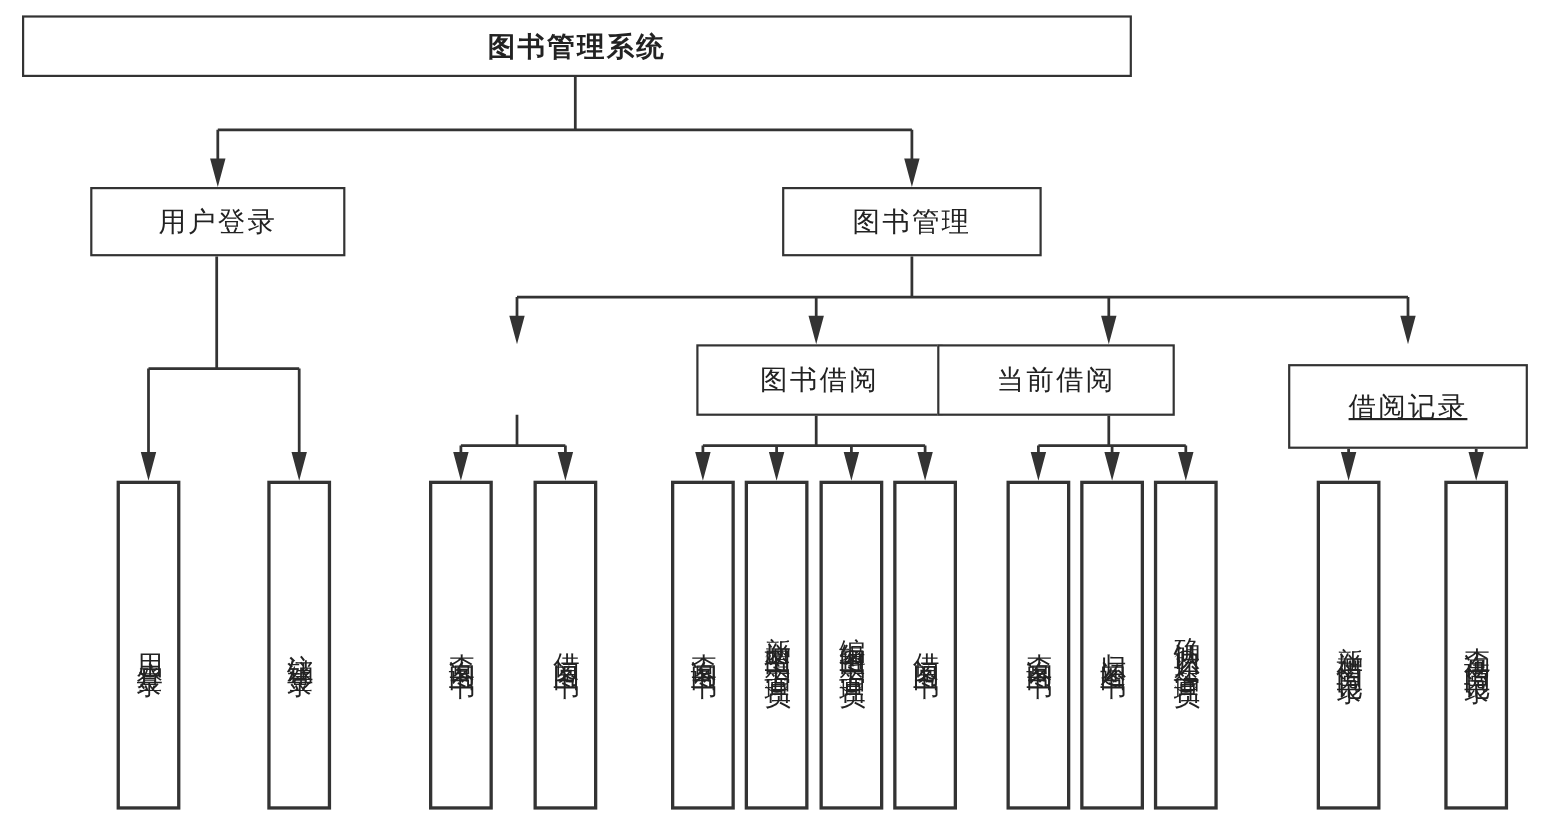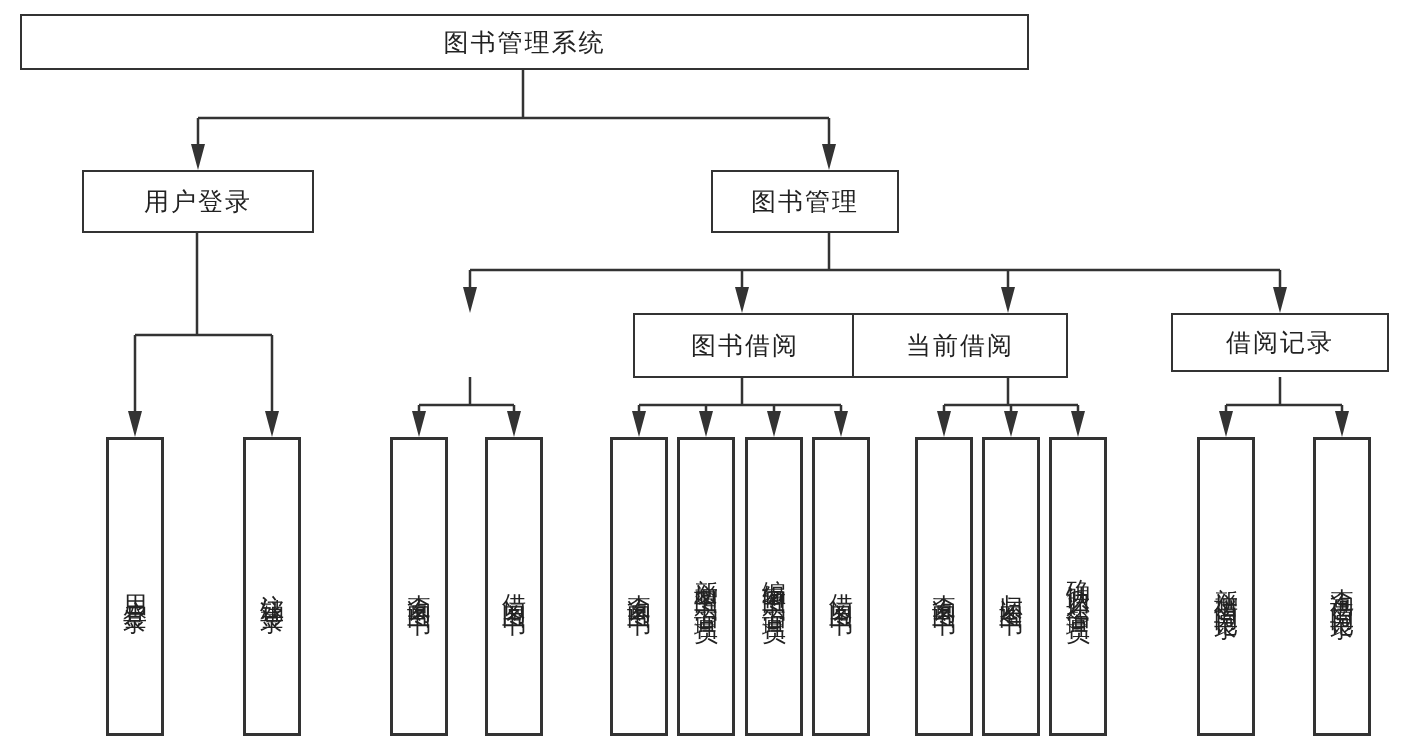--- a/index.html
+++ b/index.html
@@ -22,21 +22,21 @@
     display:flex;align-items:center;justify-content:center;
     color:#222222;
     z-index:2;
   }
   .hbox{
     font-size:25px;
     letter-spacing:2px;
     border-width:2.5px;
     white-space:nowrap;
   }
-  .rootbox{border-width:2.5px;}
+  .rootbox{border-width:2.5px;font-weight:bold;}
   .vbox{
     top:437px;width:58px;height:299px;
     border-width:3px;
     writing-mode:vertical-rl;
     text-orientation:mixed;
     font-size:24px;
     letter-spacing:6px;
     line-height:1;
   }
   #watermark{
@@ -71,25 +71,25 @@
              M632,411 h14 L639,437 z  M699,411 h14 L706,437 z
              M767,411 h14 L774,437 z  M834,411 h14 L841,437 z
              M937,411 h14 L944,437 z  M1004,411 h14 L1011,437 z
              M1071,411 h14 L1078,437 z M1219,411 h14 L1226,437 z
              M1335,411 h14 L1342,437 z"></path>
   </svg>
 
   <div class="box hbox rootbox" style="left:20px;top:14px;width:1009px;height:56px;">图书管理系统</div>
 
   <div class="box hbox" style="left:82px;top:170px;width:232px;height:63px;">用户登录</div>
-  <div class="box hbox" style="left:711px;top:170px;width:188px;height:63px;">图书管理</div>
+  <div class="box hbox" style="left:711px;top:170px;width:236px;height:63px;">图书管理</div>
 
   <div class="box hbox" style="left:633px;top:313px;width:224px;height:65px;">图书借阅</div>
   <div class="box hbox" style="left:852px;top:313px;width:216px;height:65px;">当前借阅</div>
-  <div class="box hbox" style="left:1171px;top:313px;width:218px;height:59px;">借阅记录</div>
+  <div class="box hbox" style="left:1171px;top:331px;width:218px;height:77px;text-decoration:underline;">借阅记录</div>
 
   <div class="box vbox" style="left:106px;">用户登录</div>
   <div class="box vbox" style="left:243px;">注销登录</div>
 
   <div class="box vbox" style="left:390px;">查询图书</div>
   <div class="box vbox" style="left:485px;">借阅图书</div>
 
   <div class="box vbox" style="left:610px;">查询图书</div>
   <div class="box vbox" style="left:677px;">新增图书（管理员）</div>
   <div class="box vbox" style="left:745px;">编辑图书（管理员）</div>

